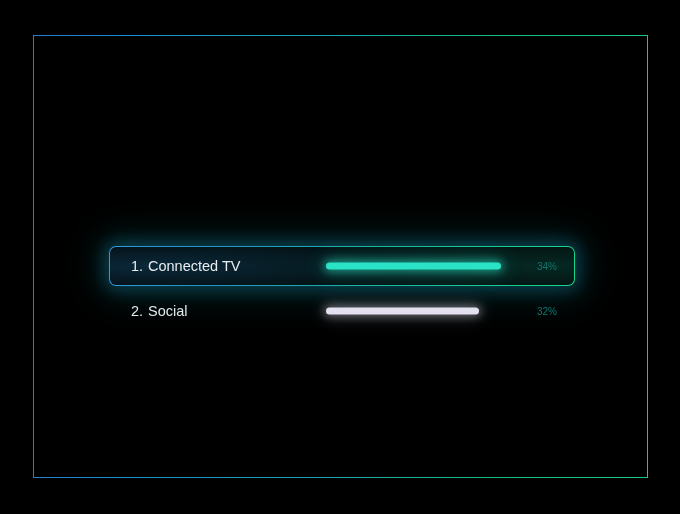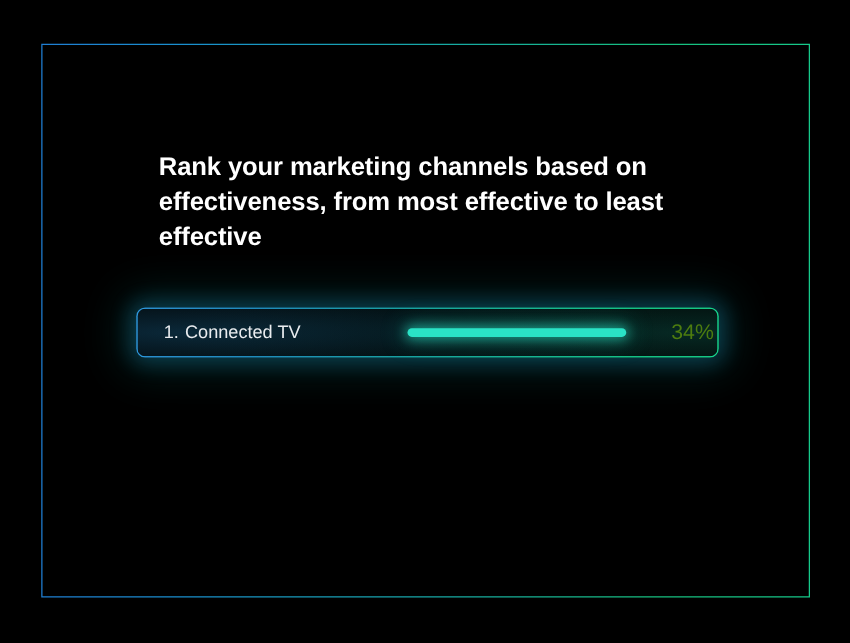--- a/index.html
+++ b/index.html
@@ -95,22 +95,22 @@
     left: 0;
     top: 0;
     height: 7px;
     border-radius: 4px;
   }
   .rank-pct {
     position: absolute;
     left: 406px;
     top: 50%;
     transform: translateY(-50%);
-    color: #4d7c0f;
-    font-size: 17px;
+    color: #0f766e;
+    font-size: 10px;
     white-space: nowrap;
   }
 
   
   .rank-row.is-highlighted {
     z-index: 3;
   }
   .highlight-box {
     position: absolute;
     left: 75px;
@@ -136,36 +136,46 @@
       radial-gradient(120% 160% at 95% 50%, rgba(14,110,92,0.34) 0%, rgba(5,44,38,0.18) 48%, rgba(0,0,0,0) 78%),
       #020505;
   }
 </style>
 </head>
 <body>
 
 <div id="slide-frame">
   <div id="slide-inner">
 
-    <div id="poll-question">Rank your marketing channels based on effectiveness, from most effective to least effective</div>
 
     <div id="ranking-list">
 
       <div class="rank-row is-highlighted">
         <div class="highlight-box">
           <div class="highlight-box-inner"></div>
         </div>
         <div class="rank-row-inner">
           <div class="rank-label">
             <span class="rank-index">1. </span><span>Connected TV</span>
           </div>
           <div class="rank-bar-track">
             <div class="rank-bar-fill" style="width:97%;background:#2ae3c6;box-shadow:0 0 9px 2px rgba(42,227,198,0.55), 0 0 20px 5px rgba(42,227,198,0.22);"></div>
           </div>
           <div class="rank-pct">34%</div>
         </div>
       </div>
 
+      <div class="rank-row">
+        <div class="rank-row-inner">
+          <div class="rank-label">
+            <span class="rank-index">2. </span><span>Social</span>
+          </div>
+          <div class="rank-bar-track">
+            <div class="rank-bar-fill" style="width:85%;background:#ece3f2;box-shadow:0 0 8px 2px rgba(236,227,242,0.40), 0 0 18px 5px rgba(200,190,220,0.16);"></div>
+          </div>
+          <div class="rank-pct">32%</div>
+        </div>
+      </div>
 
 
     </div>
   </div>
 </div>
 
 </body></html>

